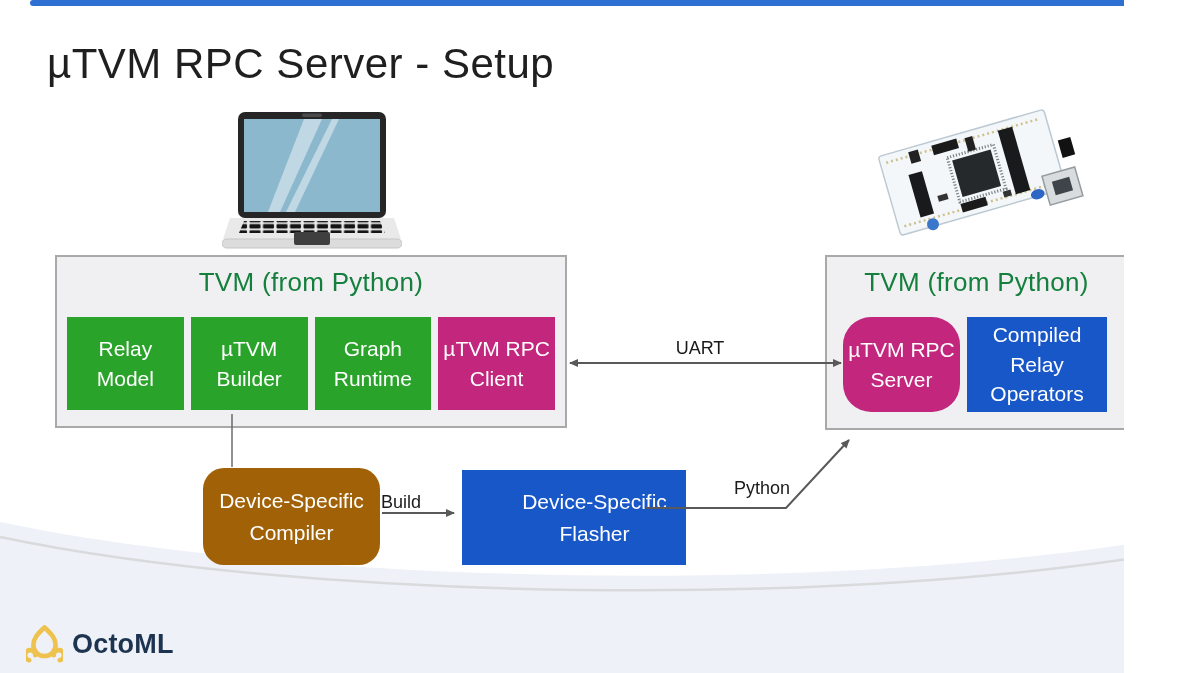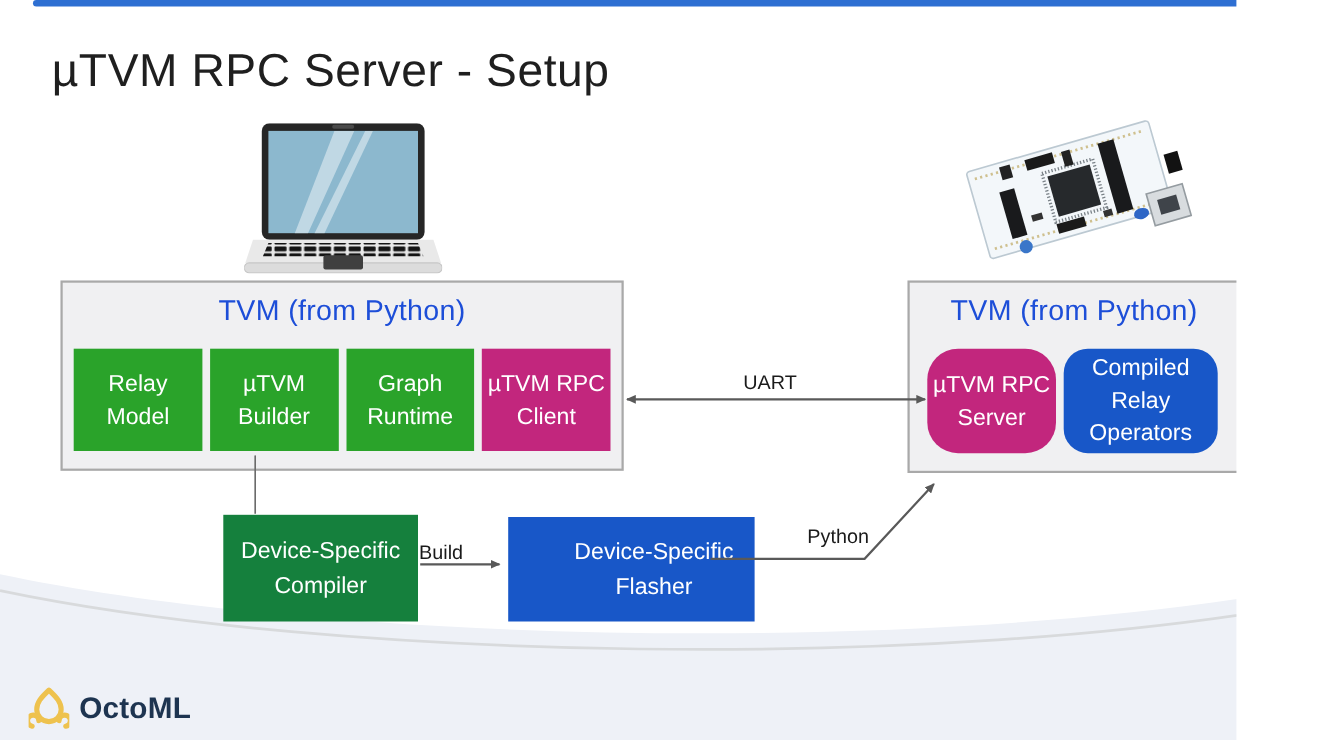--- a/index.html
+++ b/index.html
@@ -8,21 +8,21 @@
   .curve{position:absolute;left:0;top:0;width:1200px;height:673px;z-index:0;}
   .accent{position:absolute;left:30px;top:0;width:1170px;height:6px;border-radius:3px 0 0 3px;z-index:2;}
   .title{position:absolute;left:47px;top:40px;margin:0;font-size:42px;font-weight:300;
          color:#1f1f1f;letter-spacing:0.5px;z-index:2;}
   .laptop{position:absolute;left:222px;top:112px;width:180px;height:140px;z-index:2;}
   .board{position:absolute;left:856px;top:100px;width:228px;height:145px;z-index:2;}
 
   .container{position:absolute;background:#f0f0f2;border:2px solid #a9a9a9;z-index:2;box-sizing:border-box;}
   .host{left:55px;top:255px;width:512px;height:173px;}
   .device{left:825px;top:255px;width:303px;height:175px;}
-  .ctitle{text-align:center;margin-top:10px;font-size:26px;color:#1d4ed8;letter-spacing:0.3px;}
+  .ctitle{text-align:center;margin-top:10px;font-size:26px;color:#15803d;letter-spacing:0.3px;}
   .modules{position:absolute;left:10px;right:10px;top:60px;bottom:16px;display:flex;gap:7px;}
   .device .modules{left:16px;right:16px;}
   .module{flex:1;display:flex;align-items:center;justify-content:center;text-align:center;
           color:#fff;font-size:21px;line-height:1.42;padding:2px;box-sizing:border-box;}
   .module-server{flex:0 0 117px;}
   .module-operators{flex:0 0 140px;}
 
   .tool{position:absolute;display:flex;align-items:center;justify-content:center;text-align:center;
         color:#fff;font-size:21px;line-height:1.5;z-index:2;}
   .compiler{left:203px;top:468px;width:177px;height:97px;}
@@ -111,27 +111,27 @@
       </div>
     </div>
   </div>
 
   <div class="container device">
     <div class="ctitle">TVM (from Python)</div>
     <div class="modules">
       <div class="module module-server" style="background-color: rgb(194, 38, 125); border-radius: 28px;">
         <span>µTVM RPC Server</span>
       </div>
-      <div class="module module-operators" style="background-color: rgb(24, 87, 200); border-radius: 22px;">
+      <div class="module module-operators" style="background-color: rgb(24, 87, 200);">
         <span>Compiled Relay Operators</span>
       </div>
     </div>
   </div>
 
-  <div class="tool compiler" style="background-color: #15803d;">
+  <div class="tool compiler" style="background-color: #a16207; border-radius: 21px;">
     <span>Device-Specific Compiler</span>
   </div>
   <div class="tool flasher" style="background-color: rgb(24, 87, 200);">
     <span>Device-Specific Flasher</span>
   </div>
 
   <svg class="connections" viewBox="0 0 1200 673">
     <defs>
       <marker id="ah" markerWidth="10" markerHeight="8" refX="8" refY="4" orient="auto" markerUnits="userSpaceOnUse">
         <path d="M0,0 L9,4 L0,8 Z" fill="#595959"></path>

